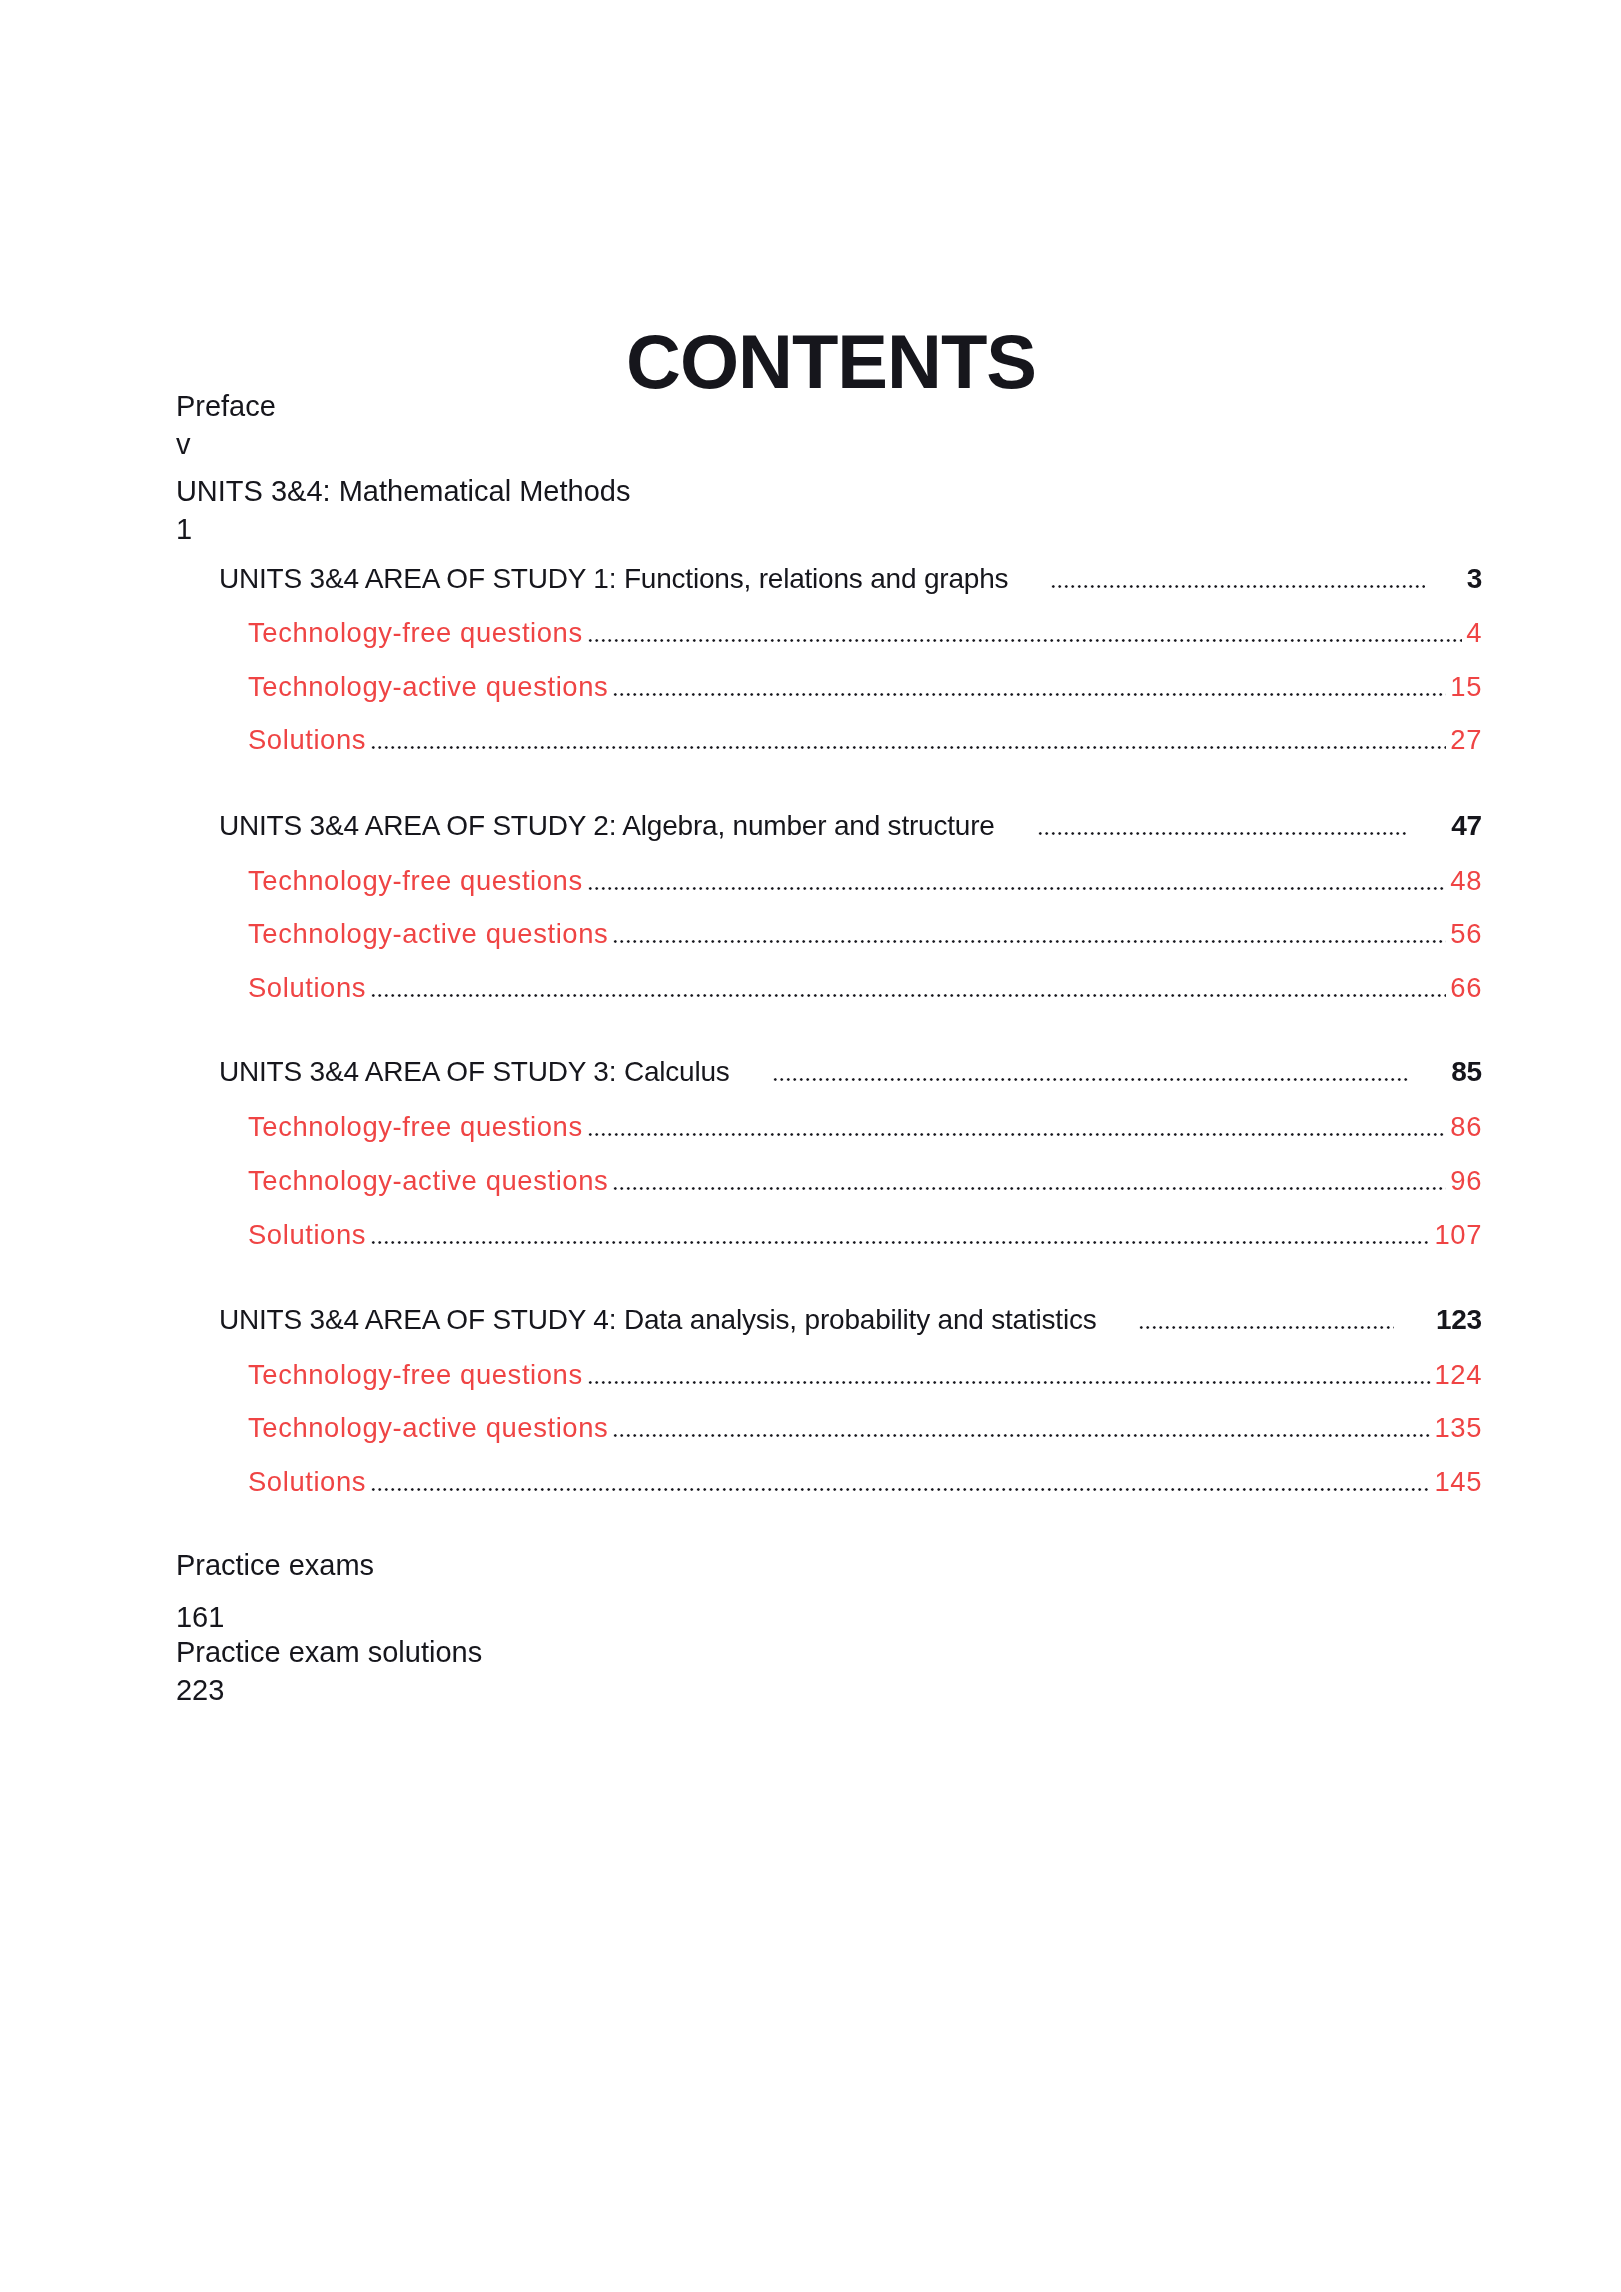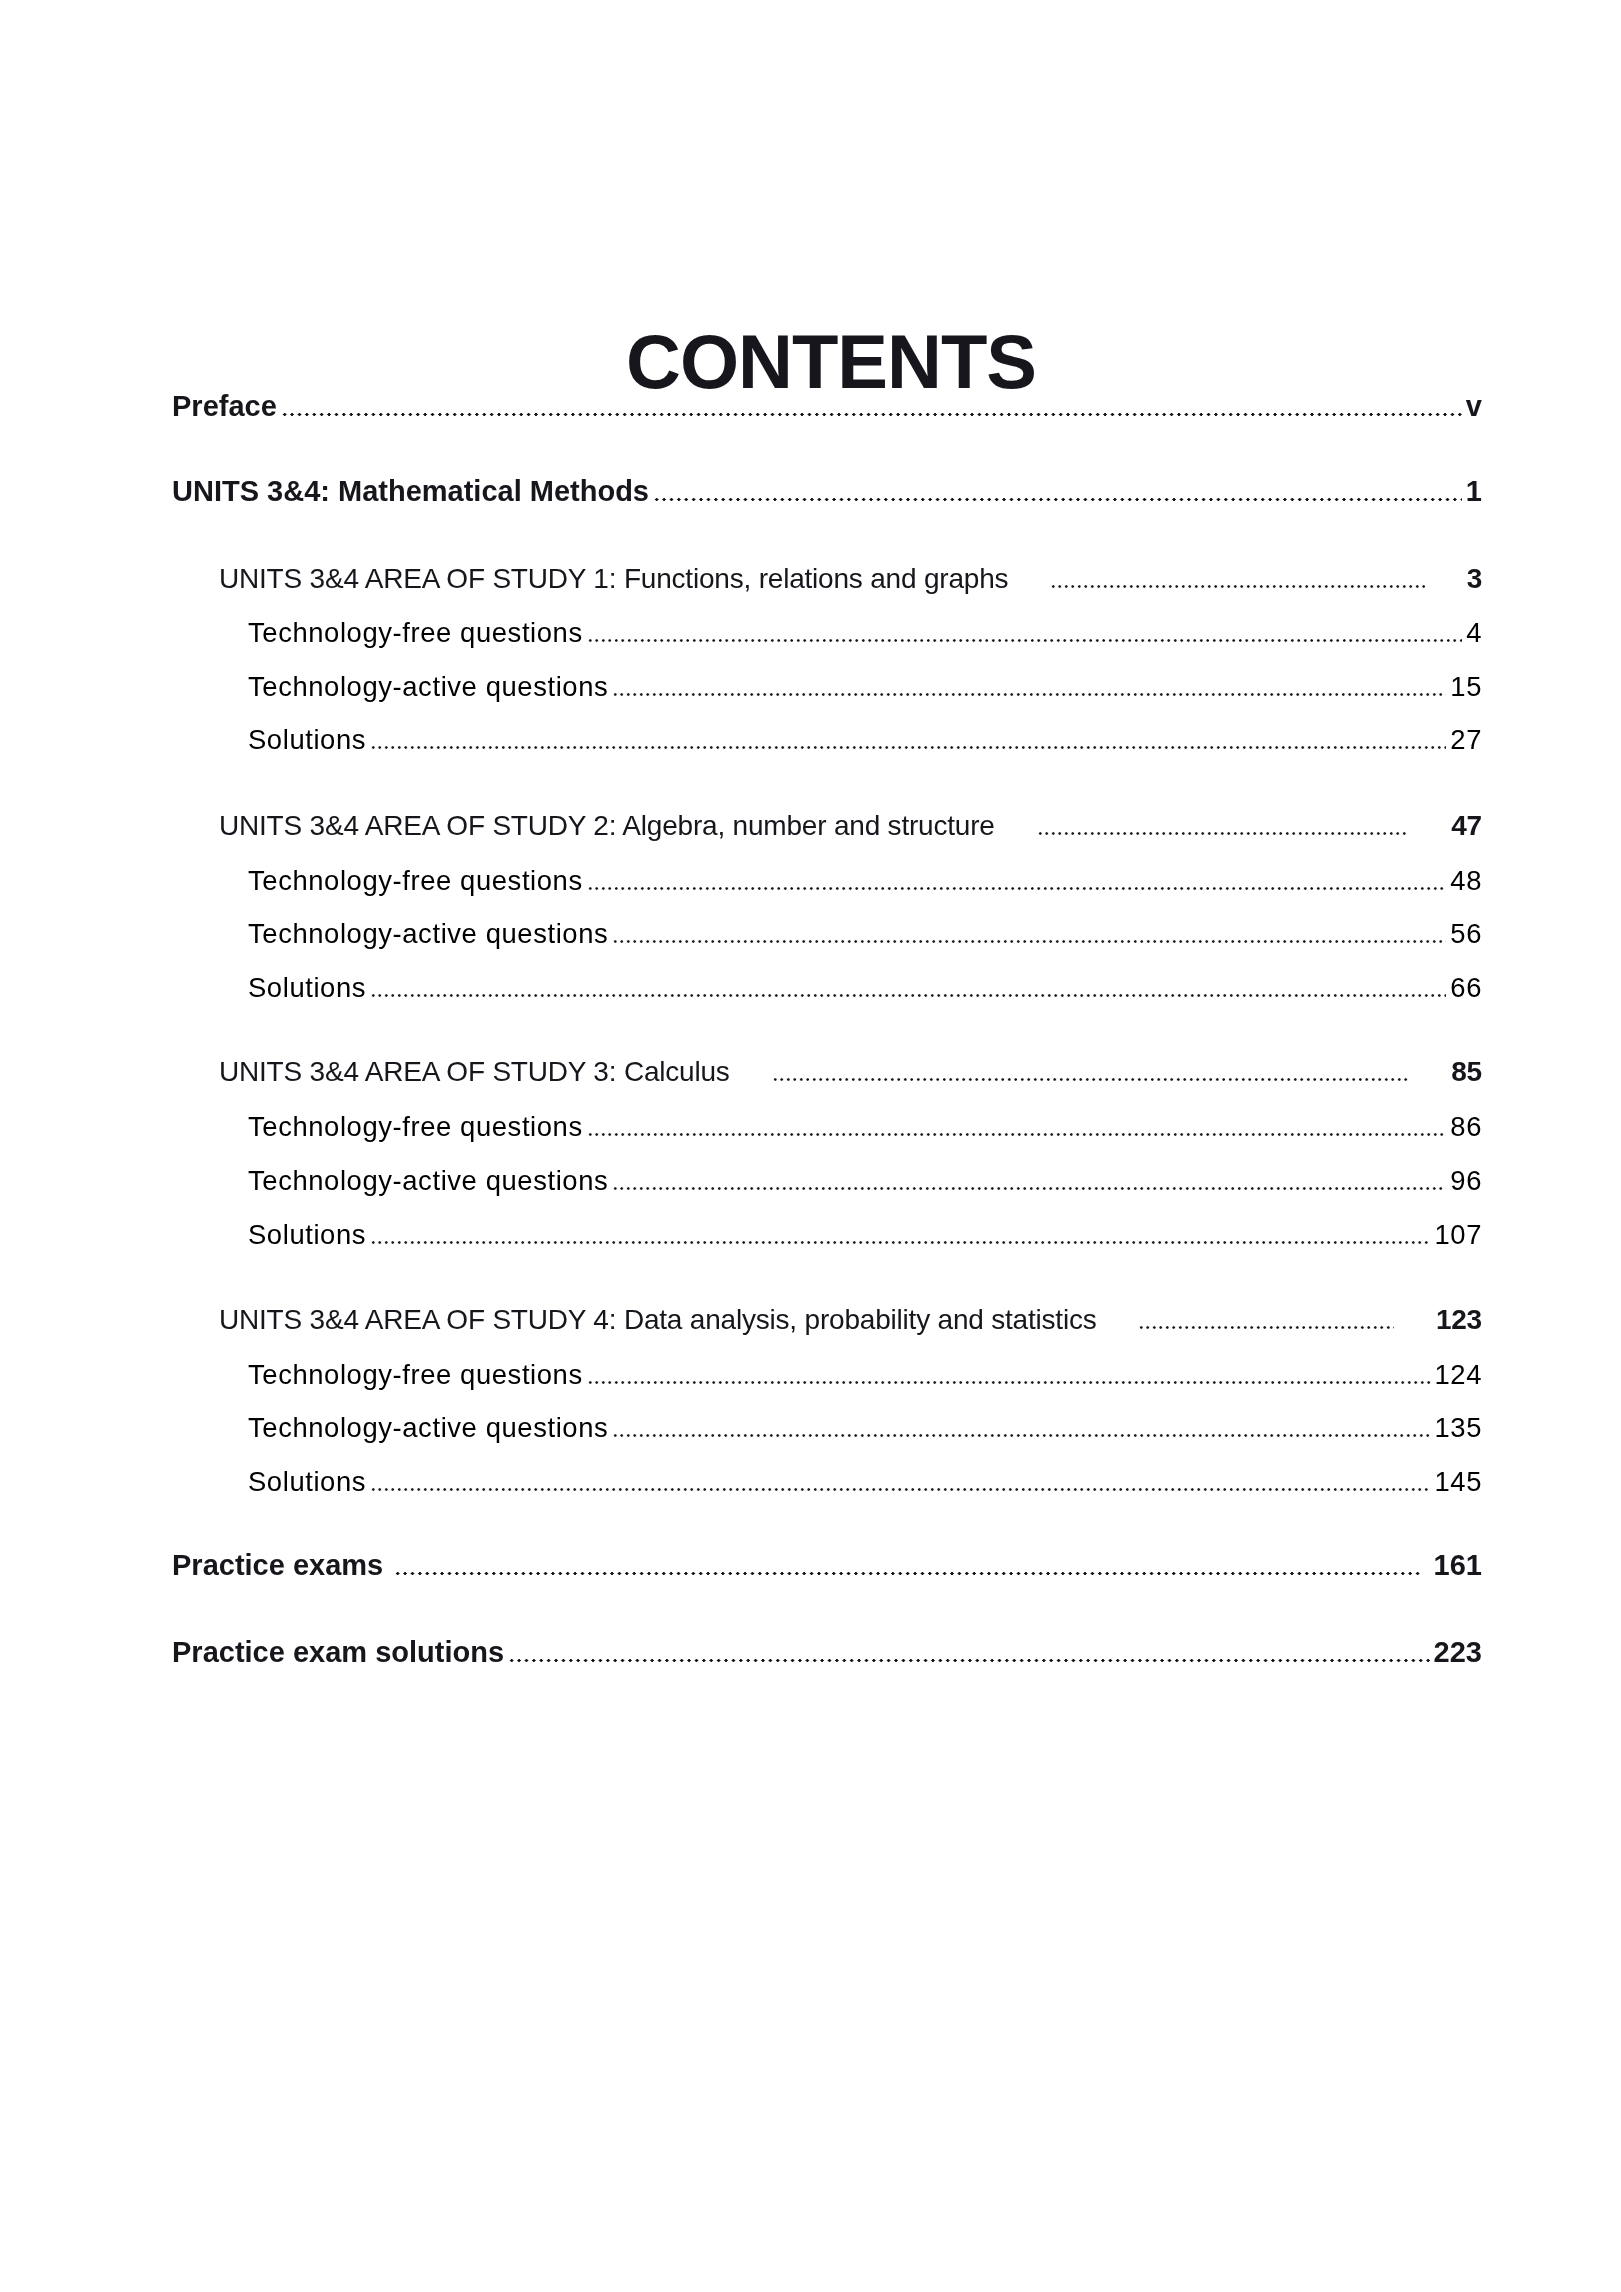--- a/index.html
+++ b/index.html
@@ -55,22 +55,23 @@
       background-repeat: repeat-x;
       background-position: left bottom;
     }
     .toc-row .page {
       flex: 0 0 auto;
     }
     
     .lvl-0 {
       left: 172px;
       font-size: 29px;
-      font-weight: 700;
+      font-weight: 400;
       line-height: 35px;
+      flex-direction: column;
     }
     .lvl-0 .leader {
       background-image: radial-gradient(circle, #16161c 1.4px, transparent 1.6px);
       background-size: 7.4px 2.9px;
     }
     
     .lvl-1 {
       left: 219px;
       font-size: 28px;
       font-weight: 400;
@@ -80,21 +81,21 @@
     }
     .lvl-1 .page {
       font-weight: 700;
     }
     
     .lvl-2 {
       left: 248px;
       font-size: 27.4px;
       font-weight: 400;
       line-height: 35px;
-      color: #000000;
+      color: #ef4444;
       letter-spacing: 0.6px;
     }
     .lvl-2 .label, .lvl-2 .page {
       font-weight: 300;
     }
   </style>
 </head>
 <body>
 
 <h1 class="page-title">CONTENTS</h1>

